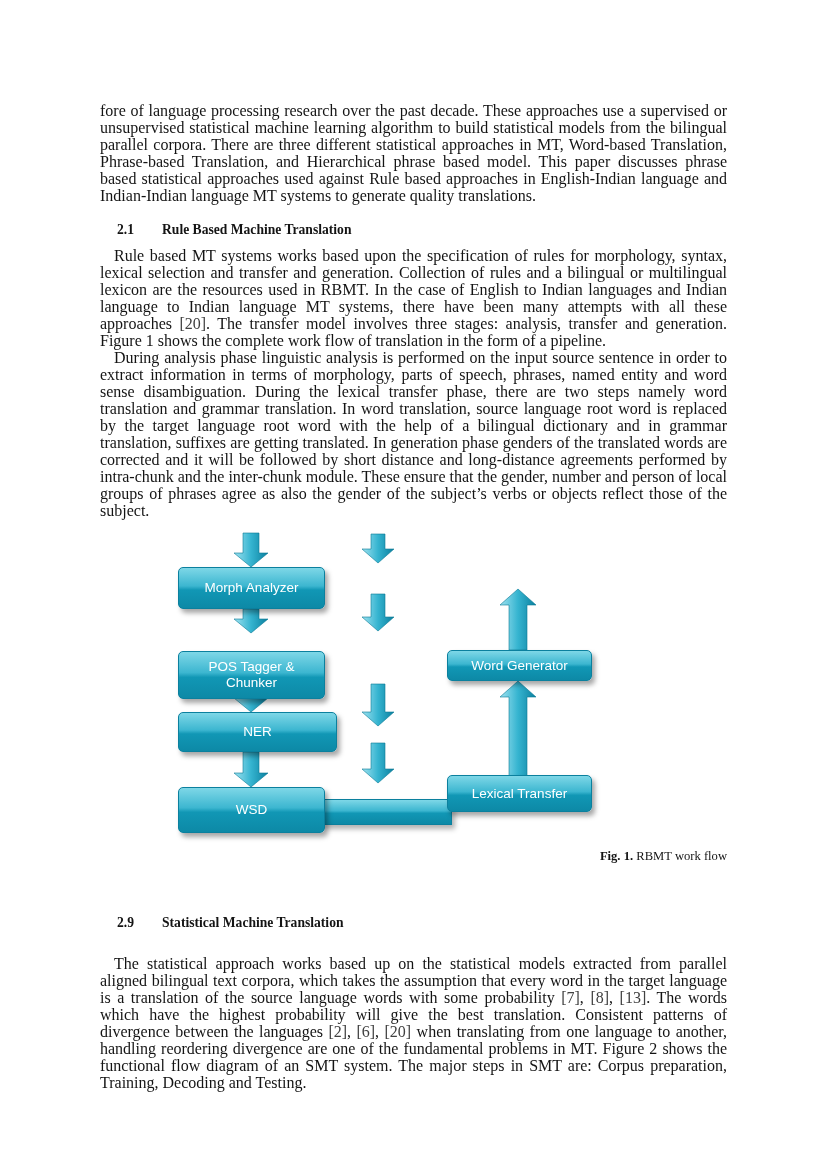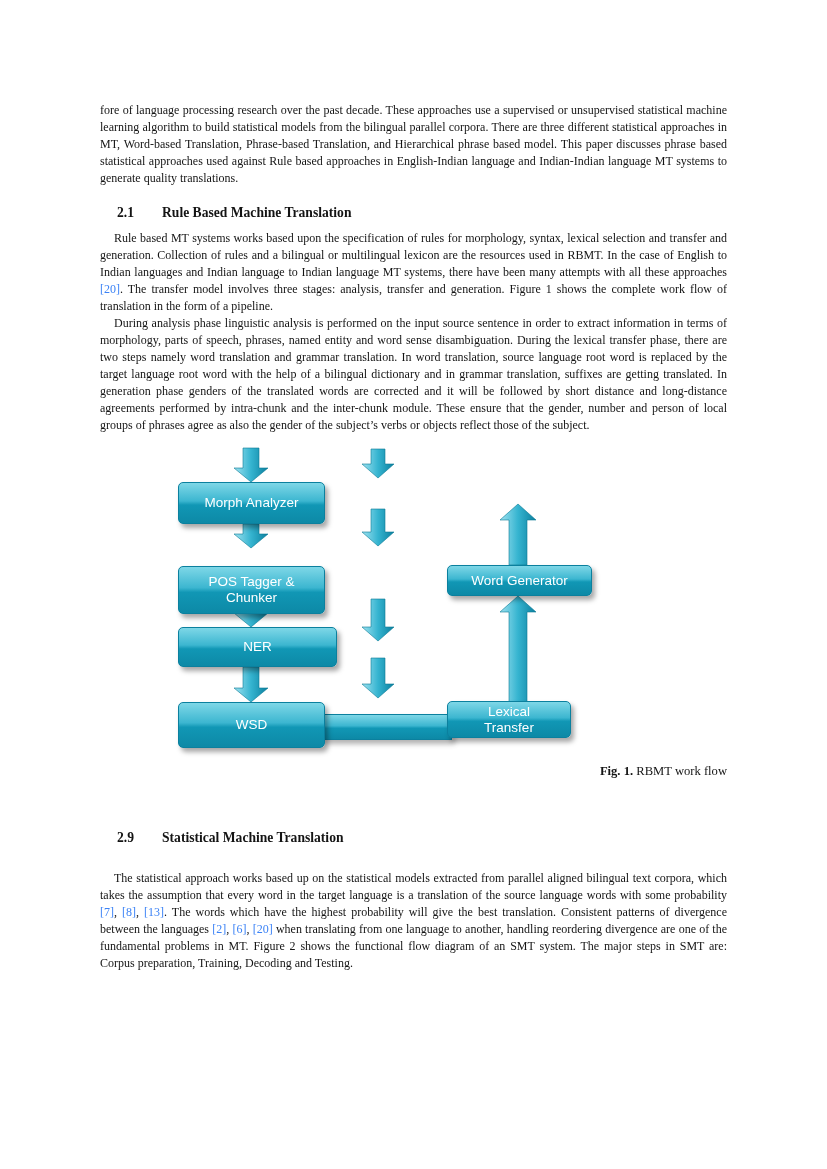--- a/index.html
+++ b/index.html
@@ -6,27 +6,27 @@
   body {
     width:827px; height:1169px;
     font-family:"Liberation Serif","DejaVu Serif",serif;
     color:#141414;
     overflow:hidden;
   }
   .content { padding:102px 100px 0 100px; }
 
   p.body {
     margin:0;
-    font-size:12px;
+    font-size:16px;
     line-height:17px;
     text-align:justify;
   }
   p.body.indent { text-indent:14px; }
 
-  .cite { color:#3b82f6; }
+  .cite { color:#404040; }
 
   h2.section-heading {
     font-size:13.6px;
     font-weight:bold;
     margin:17px 0 9px 17px;
     line-height:17px;
   }
   h2.h22 { margin-top:50px; margin-bottom:24px; }
   .sec-num { display:inline-block; width:45px; }
 
@@ -113,21 +113,21 @@
       <div class="node" style="left:78px; top:36px; width:147px; height:42px;">Morph Analyzer</div>
 
       <div class="node" style="left:78px; top:120px; width:147px; height:48px;">POS Tagger &amp; Chunker</div>
 
       <div class="node" style="left:78px; top:181px; width:159px; height:40px;">NER</div>
 
       <div class="node" style="left:347px; top:119px; width:145px; height:31px;">Word Generator</div>
 
       <div class="node" style="left:78px; top:256px; width:147px; height:46px;">WSD</div>
 
-      <div class="node" style="left:347px; top:255px; width:124px; height:37px;">Lexical Transfer</div>
+      <div class="node" style="left:347px; top:244px; width:145px; height:37px;">Lexical Transfer</div>
 
     </div>
     <figcaption>
       <span class="cap-label">Fig. 1.</span>
       <span>RBMT work flow</span>
     </figcaption>
   </figure>
 
   <h2 class="section-heading h22">
     <span class="sec-num">2.9</span><span>Statistical Machine Translation</span>

